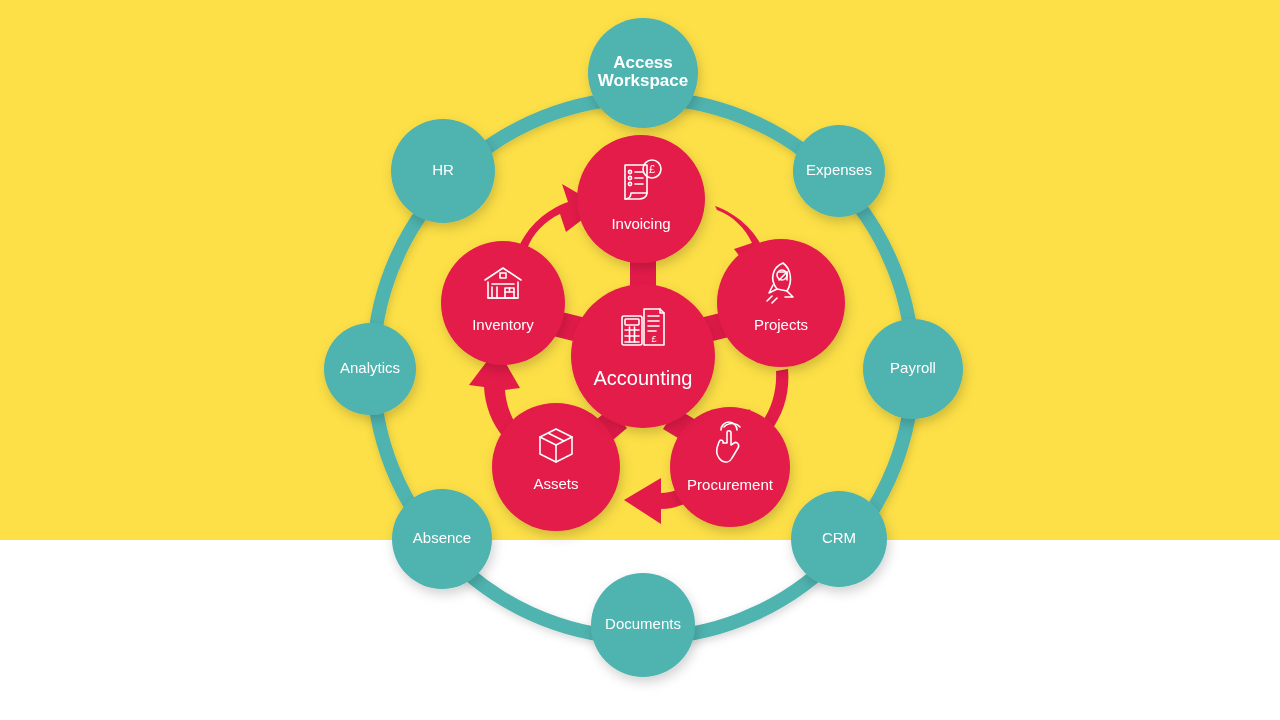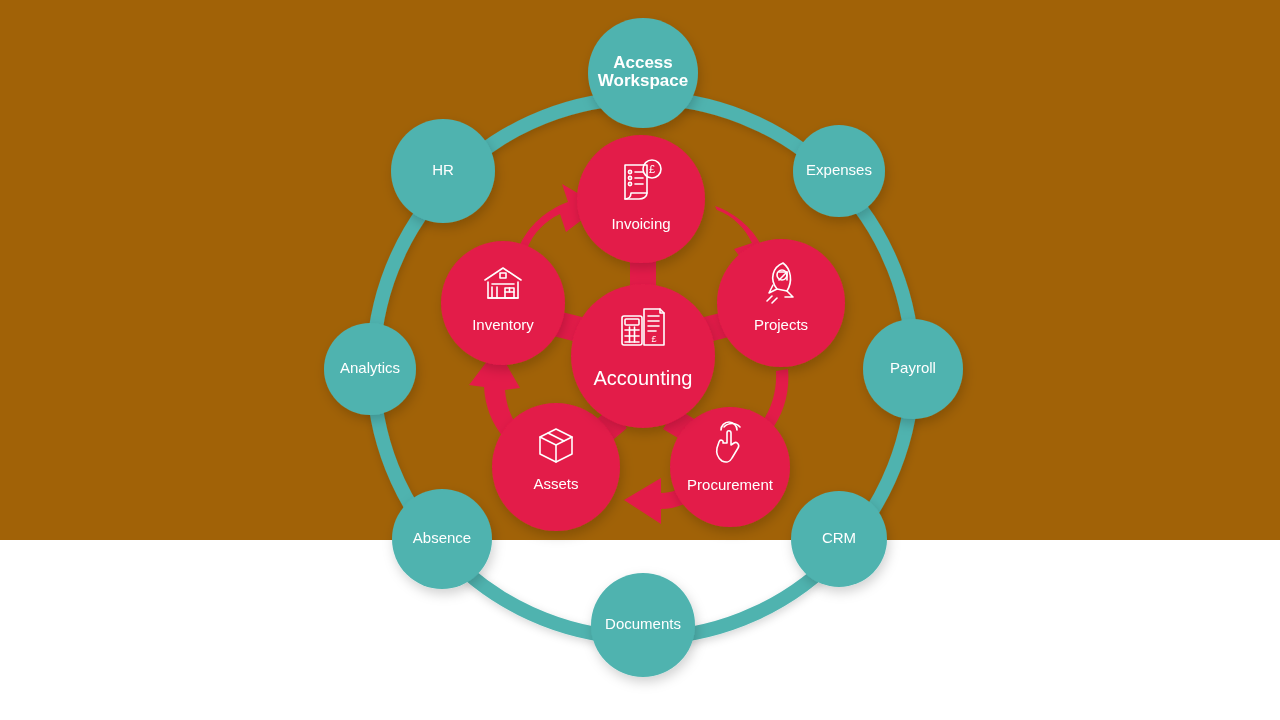--- a/index.html
+++ b/index.html
@@ -8,21 +8,21 @@
     width: 1280px;
     height: 720px;
     background: #ffffff;
     font-family: "Liberation Sans", sans-serif;
     overflow: hidden;
   }
   #stage {
     position: relative;
     width: 1280px;
     height: 540px;
-    background: #a16207;
+    background: #fde047;
   }
   #diagram-svg {
     position: absolute;
     left: 0;
     top: 0;
     width: 1280px;
     height: 720px;
   }
   .node-label {
     fill: #ffffff;

